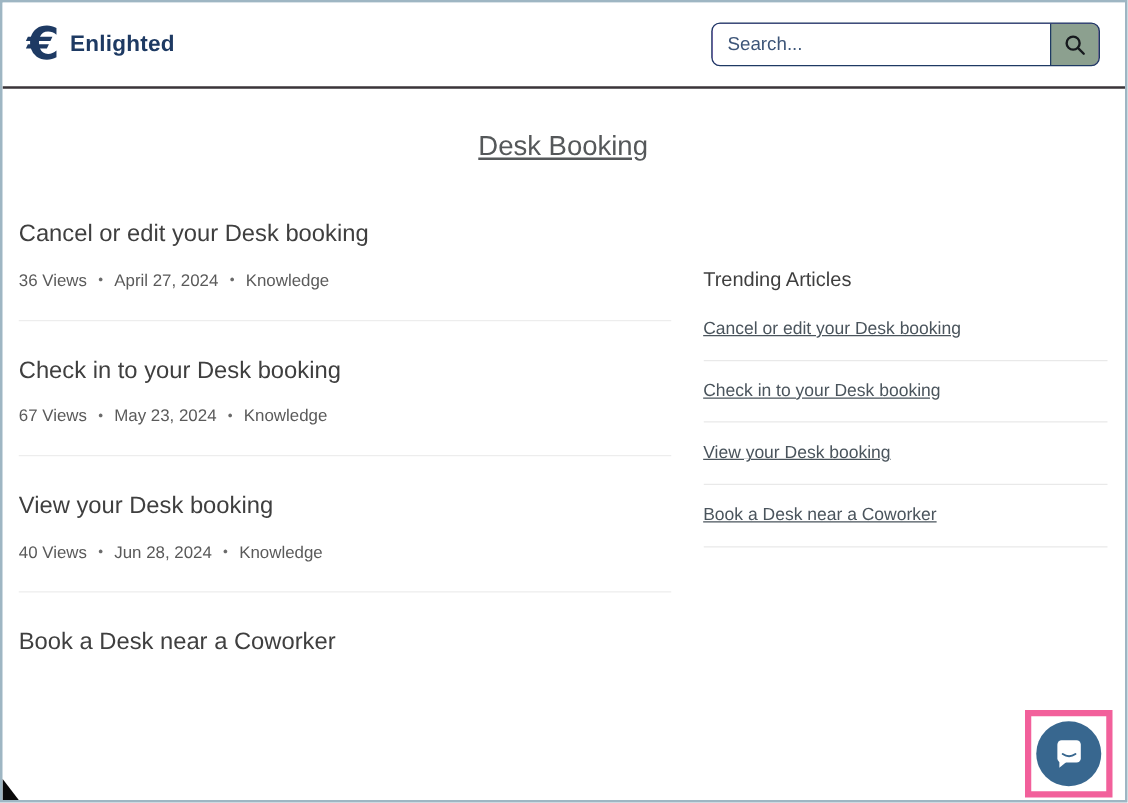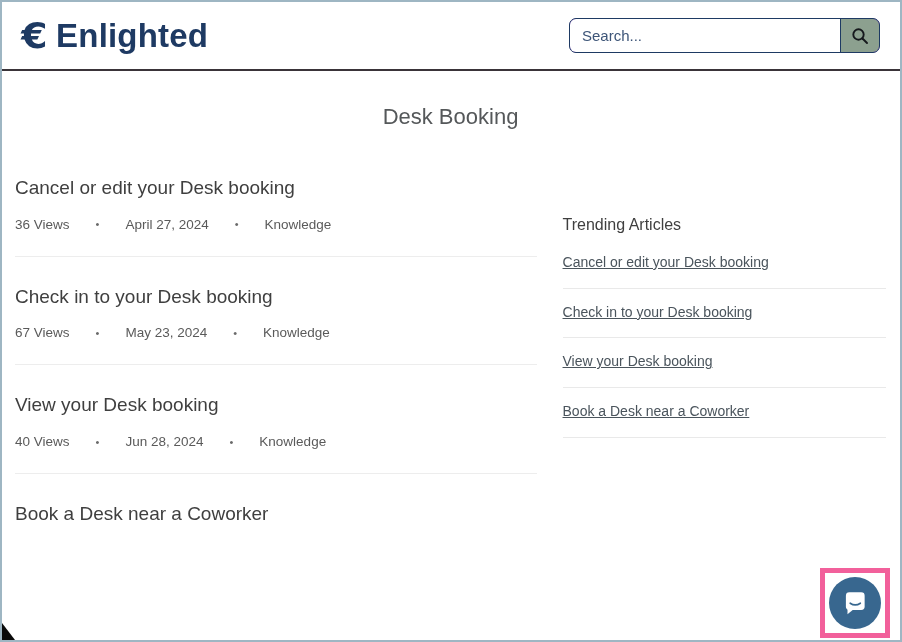--- a/index.html
+++ b/index.html
@@ -26,21 +26,21 @@
   .logo { display: flex; align-items: center; gap: 9px; cursor: pointer; }
   .logo-mark {
     font-family: "DejaVu Sans", sans-serif;
     font-weight: bold;
     font-size: 36px;
     line-height: 1;
     color: #1E3A63;
     transform: scaleX(1.05);
   }
   .logo-text {
-    font-size: 33px;
+    font-size: 18px;
     font-weight: bold;
     color: #1E3A63;
     letter-spacing: 0.2px;
   }
   .search-box {
     display: flex;
     width: 311px;
     height: 35px;
     border: 1.5px solid #1E3A63;
     border-radius: 7px;
@@ -69,20 +69,21 @@
   }
 
   
   .content { padding: 0 14px 0 13px; }
   .page-title {
     margin-top: 33px;
     text-align: center;
     font-size: 22px;
     font-weight: 500;
     color: #55585A;
+    text-decoration: underline;
   }
   .columns { display: flex; margin-top: 0; }
   .left-col { width: 524px; margin-right: 26px; }
   .right-col { width: 325px; }
 
   
   .articles-heading {
     margin-top: 58px;
     font-size: 30px;
     font-weight: 500;
@@ -94,21 +95,21 @@
     font-size: 19px;
     font-weight: 500;
     color: #3F3F3F;
     line-height: 1.3;
     cursor: pointer;
   }
   .article-meta {
     margin-top: 16px;
     display: flex;
     align-items: center;
-    gap: 26px;
+    gap: 9px;
     font-size: 13.5px;
     color: #5A5A5A;
   }
   .meta-sep { font-size: 11px; color: #6a6a6a; }
   .article-divider {
     margin-top: 24px;
     border-bottom: 1px solid #EDEDED;
   }
 
   

